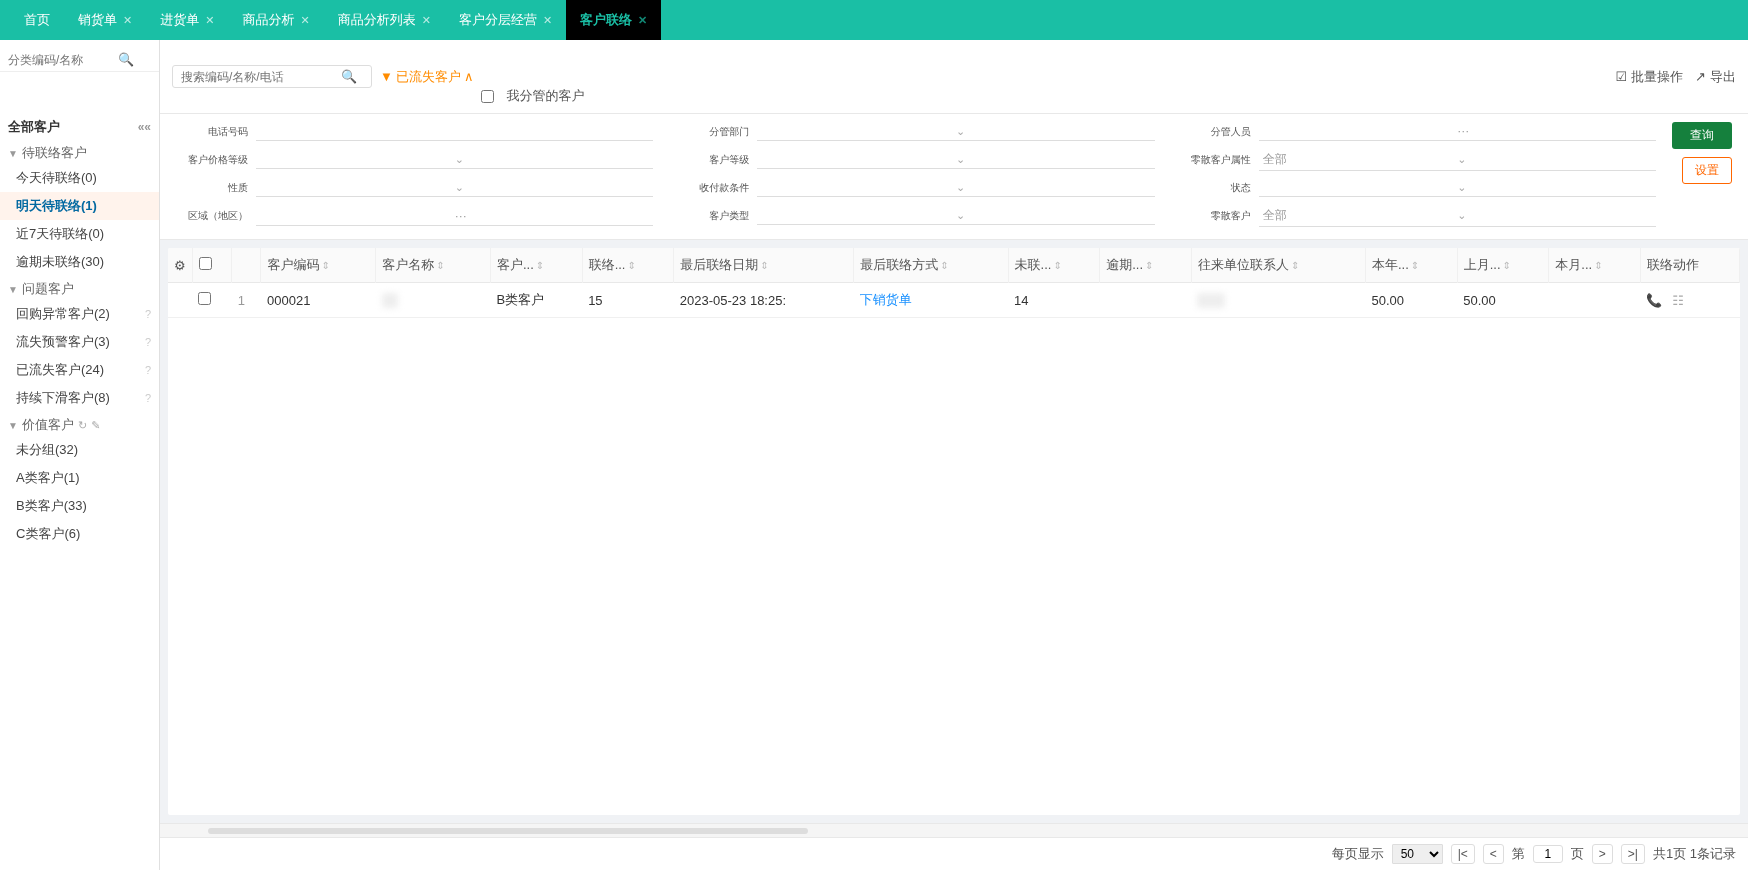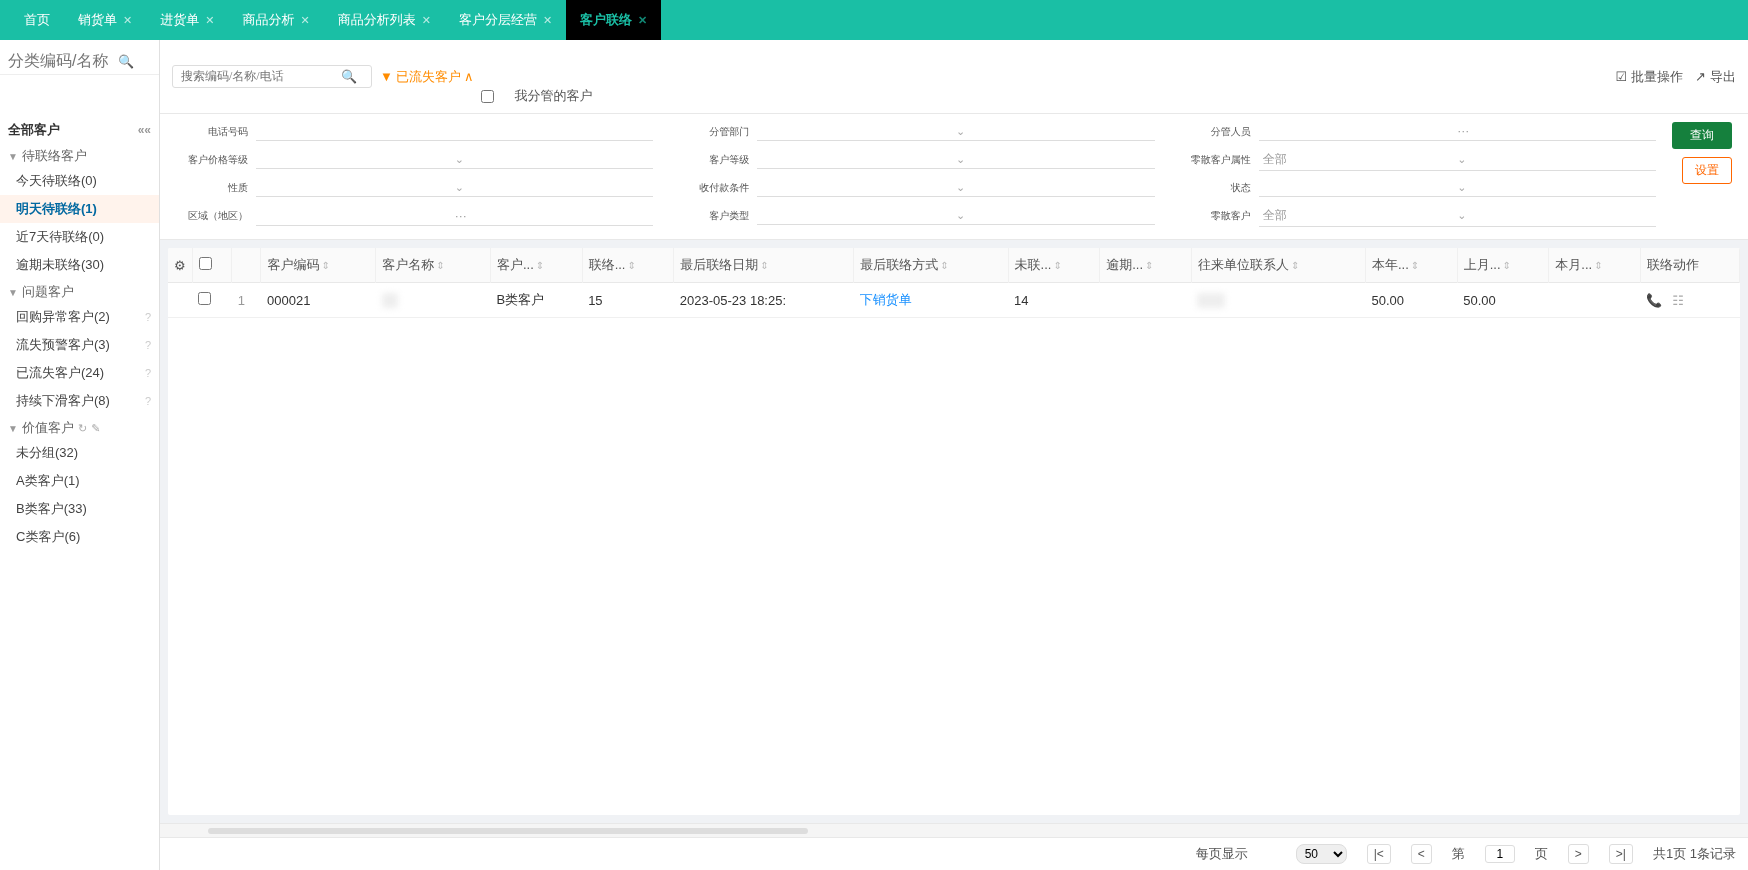--- a/index.html
+++ b/index.html
@@ -52,21 +52,21 @@
     .sidebar-search {
       display: flex;
       align-items: center;
       padding: 4px 8px;
       border-bottom: 1px solid #eee;
       margin-bottom: 4px;
     }
     .sidebar-search input {
       border: none;
       outline: none;
-      font-size: 16px;
+      font-size: 12px;
       color: #3b82f6;
       width: 110px;
     }
     .sidebar-search-icon { color: #aaa; font-size: 13px; cursor: pointer; }
 
     .sidebar-section-header {
       display: flex;
       align-items: center;
       justify-content: space-between;
       padding: 6px 8px 4px 8px;
@@ -133,36 +133,35 @@
       border-radius: 3px;
       padding: 3px 8px;
       width: 200px;
     }
     .search-input-wrap input {
       border: none;
       outline: none;
       font-size: 12px;
       color: #0f172a;
       width: 160px;
-      font-family: Liberation Serif, serif;
     }
     .search-btn { color: #aaa; cursor: pointer; font-size: 13px; }
     .more-conditions {
       display: flex;
       align-items: center;
       color: #ff8c00;
       cursor: pointer;
       font-size: 12px;
       gap: 3px;
     }
     .filter-icon { color: #ff8c00; }
     .my-customers {
       display: flex;
       align-items: center;
-      gap: 20px;
+      gap: 12px;
       font-size: 12px;
       color: #555;
       margin-top: 39px;
     }
     .my-customers input[type=checkbox] { cursor: pointer; }
     .right-actions {
       margin-left: auto;
       display: flex;
       align-items: center;
       gap: 12px;
@@ -293,31 +292,30 @@
     .settings-col { width: 24px; text-align: center; }
 
     
     .table-footer {
       background: #fff;
       padding: 6px 12px;
       display: flex;
       align-items: center;
       justify-content: flex-end;
       border-top: 1px solid #e8e8e8;
-      gap: 20px;
+      gap: 8px;
       font-size: 12px;
       color: #555;
     }
     .page-size-select {
       border: 1px solid #ddd;
-      border-radius: 8px;
+      border-radius: 1px;
       padding: 1px 4px;
       font-size: 12px;
       cursor: pointer;
-      margin-left: 28px;
     }
     .page-nav-btn {
       border: 1px solid #ddd;
       background: #fff;
       padding: 2px 6px;
       border-radius: 3px;
       cursor: pointer;
       font-size: 12px;
       color: #555;
     }

